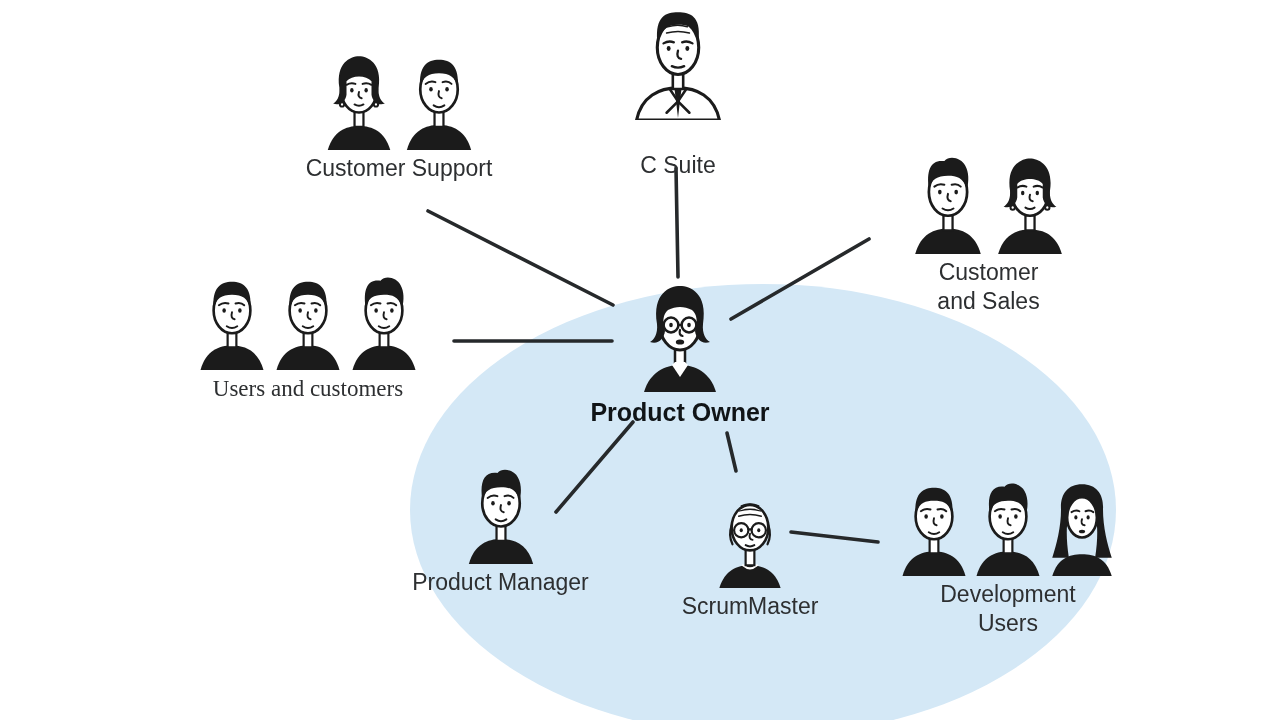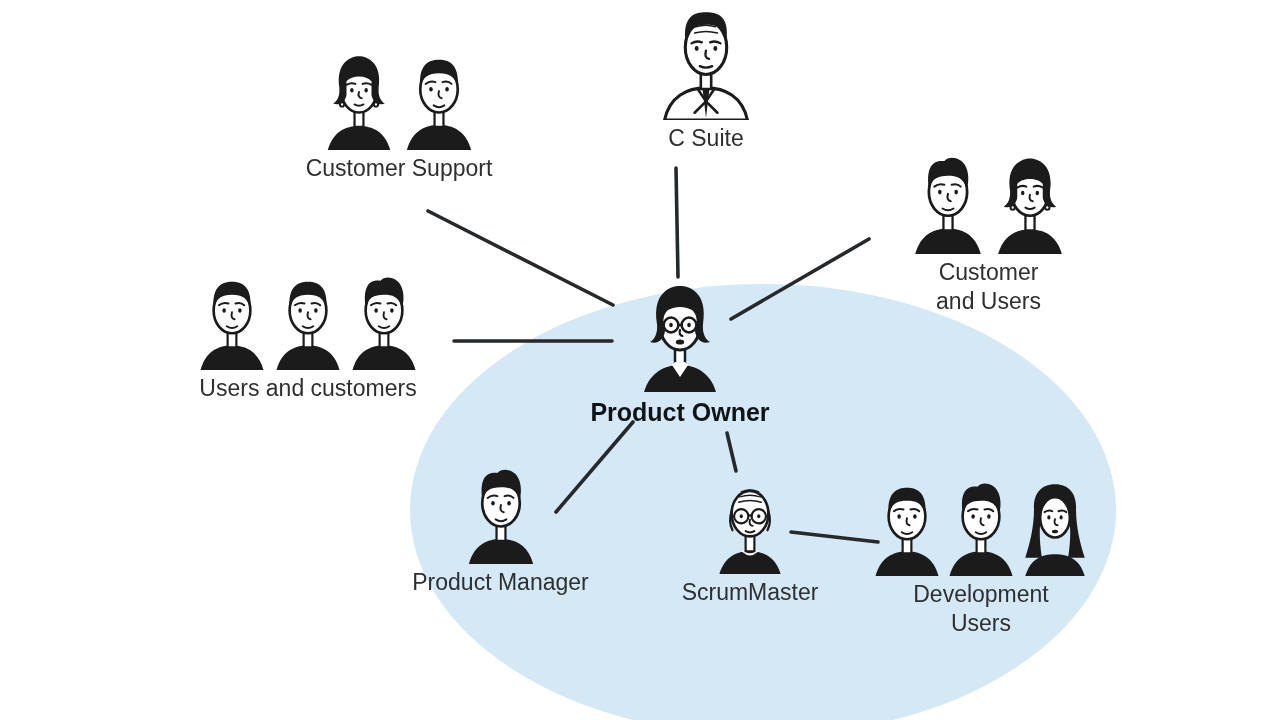--- a/index.html
+++ b/index.html
@@ -140,21 +140,21 @@
         <path d="M34 38 q5 -3 10 -1" class="ln"></path>
           <path d="M52 37 q5 -2 10 1" class="ln"></path>
         <ellipse cx="39" cy="43" rx="1.9" ry="2.4" fill="#1b1b1b"></ellipse>
           <ellipse cx="57" cy="43" rx="1.9" ry="2.4" fill="#1b1b1b"></ellipse>
         <path d="M48 45 q-2 7 3 8" class="ln"></path>
           <path d="M42 60 q6 3 12 0" class="ln"></path>
       </g>
     </defs>
   </svg>
 
-  <div class="node" style="left:628px;top:4px;width:156px;">
+  <div class="node" style="left:600px;top:4px;width:156px;gap:27px;">
     <div class="people">
       <svg class="person" width="100" height="116" viewBox="0 0 96 112">
           <use href="#p-suit"></use>
         </svg>
     </div>
     <div class="label">
       <span>C Suite</span>
     </div>
   </div>
 
@@ -165,21 +165,21 @@
         </svg>
       <svg class="person" width="86" height="100" viewBox="0 0 96 112" style="margin-left:-6px">
           <use href="#p-man"></use>
         </svg>
     </div>
     <div class="label">
       <span>Customer Support</span>
     </div>
   </div>
 
-  <div class="node" style="left:158px;top:272px;width:300px;">
+  <div class="node" style="left:158px;top:272px;width:300px;font-family:Liberation Serif, serif;">
     <div class="people">
       <svg class="person" width="84" height="98" viewBox="0 0 96 112">
           <use href="#p-man"></use>
         </svg>
       <svg class="person" width="84" height="98" viewBox="0 0 96 112" style="margin-left:-8px">
           <use href="#p-man"></use>
         </svg>
       <svg class="person" width="84" height="98" viewBox="0 0 96 112" style="margin-left:-8px">
           <use href="#p-man2"></use>
         </svg>
@@ -193,21 +193,21 @@
     <div class="people">
       <svg class="person" width="88" height="102" viewBox="0 0 96 112">
           <use href="#p-man2"></use>
         </svg>
       <svg class="person" width="88" height="102" viewBox="0 0 96 112" style="margin-left:-6px">
           <use href="#p-woman-bob"></use>
         </svg>
     </div>
     <div class="label">
       <div>Customer</div>
-      <div>and Users</div>
+      <div>and Sales</div>
     </div>
   </div>
 
   <div class="node" style="left:592px;top:280px;width:176px;align-items:center;">
     <div class="people">
       <svg class="person" width="96" height="112" viewBox="0 0 96 112">
           <use href="#p-po"></use>
         </svg>
     </div>
     <div class="label bold">
@@ -219,32 +219,32 @@
     <div class="people">
       <svg class="person" width="86" height="100" viewBox="0 0 96 112">
           <use href="#p-man2"></use>
         </svg>
     </div>
     <div class="label">
       <span>Product Manager</span>
     </div>
   </div>
 
-  <div class="node" style="left:652px;top:476px;width:196px;">
+  <div class="node" style="left:652px;top:490px;width:196px;">
     <div class="people">
       <svg class="person" width="84" height="98" viewBox="0 0 96 112">
           <use href="#p-bald"></use>
         </svg>
     </div>
     <div class="label">
       <span>ScrumMaster</span>
     </div>
   </div>
 
-  <div class="node" style="left:861px;top:478px;width:240px;">
+  <div class="node" style="left:888px;top:478px;width:240px;">
     <div class="people">
       <svg class="person" width="84" height="98" viewBox="0 0 96 112">
           <use href="#p-man"></use>
         </svg>
       <svg class="person" width="84" height="98" viewBox="0 0 96 112" style="margin-left:-10px">
           <use href="#p-man2"></use>
         </svg>
       <svg class="person" width="84" height="98" viewBox="0 0 96 112" style="margin-left:-10px">
           <use href="#p-woman-long"></use>
         </svg>

